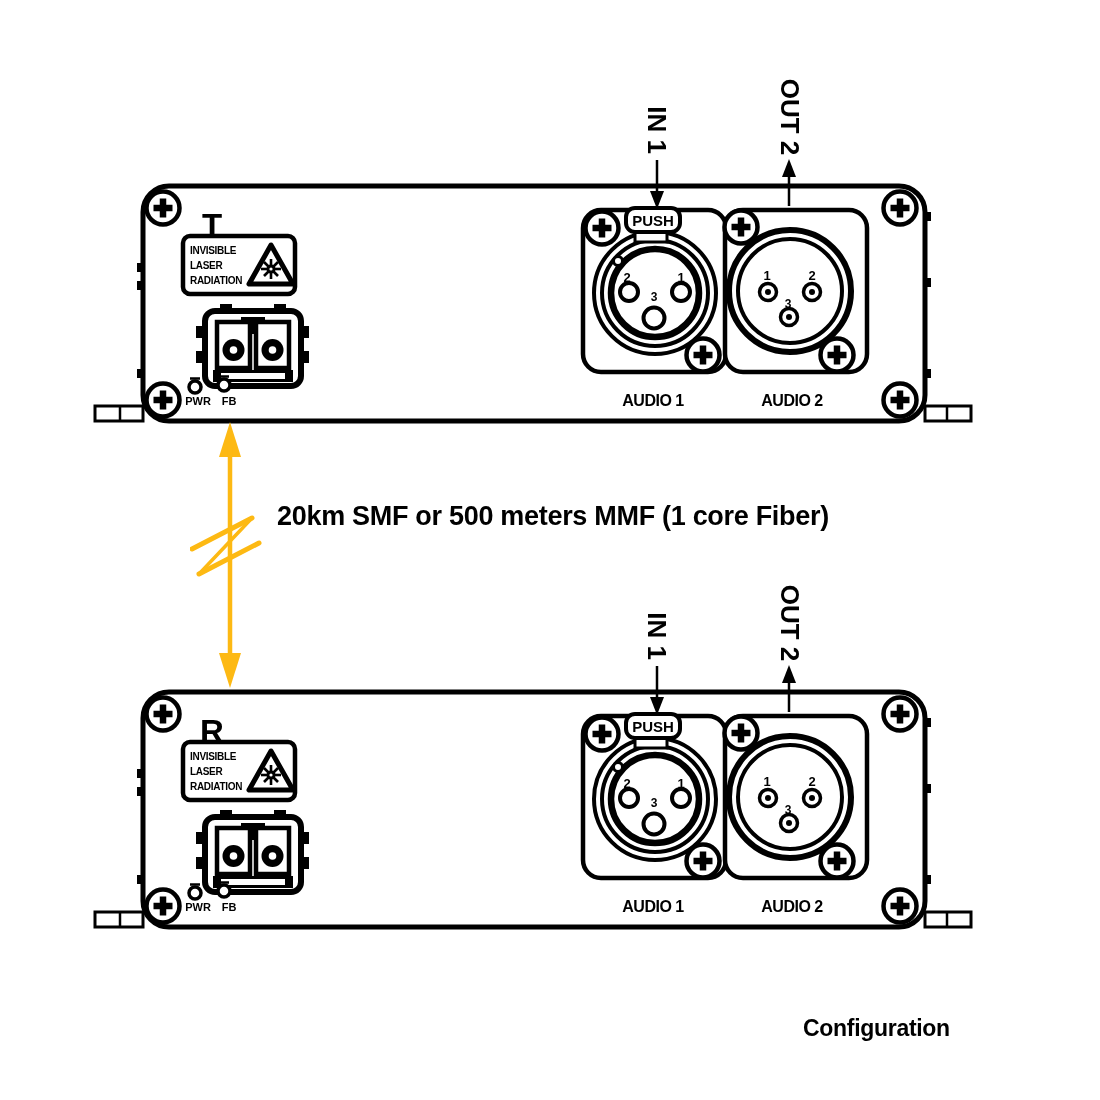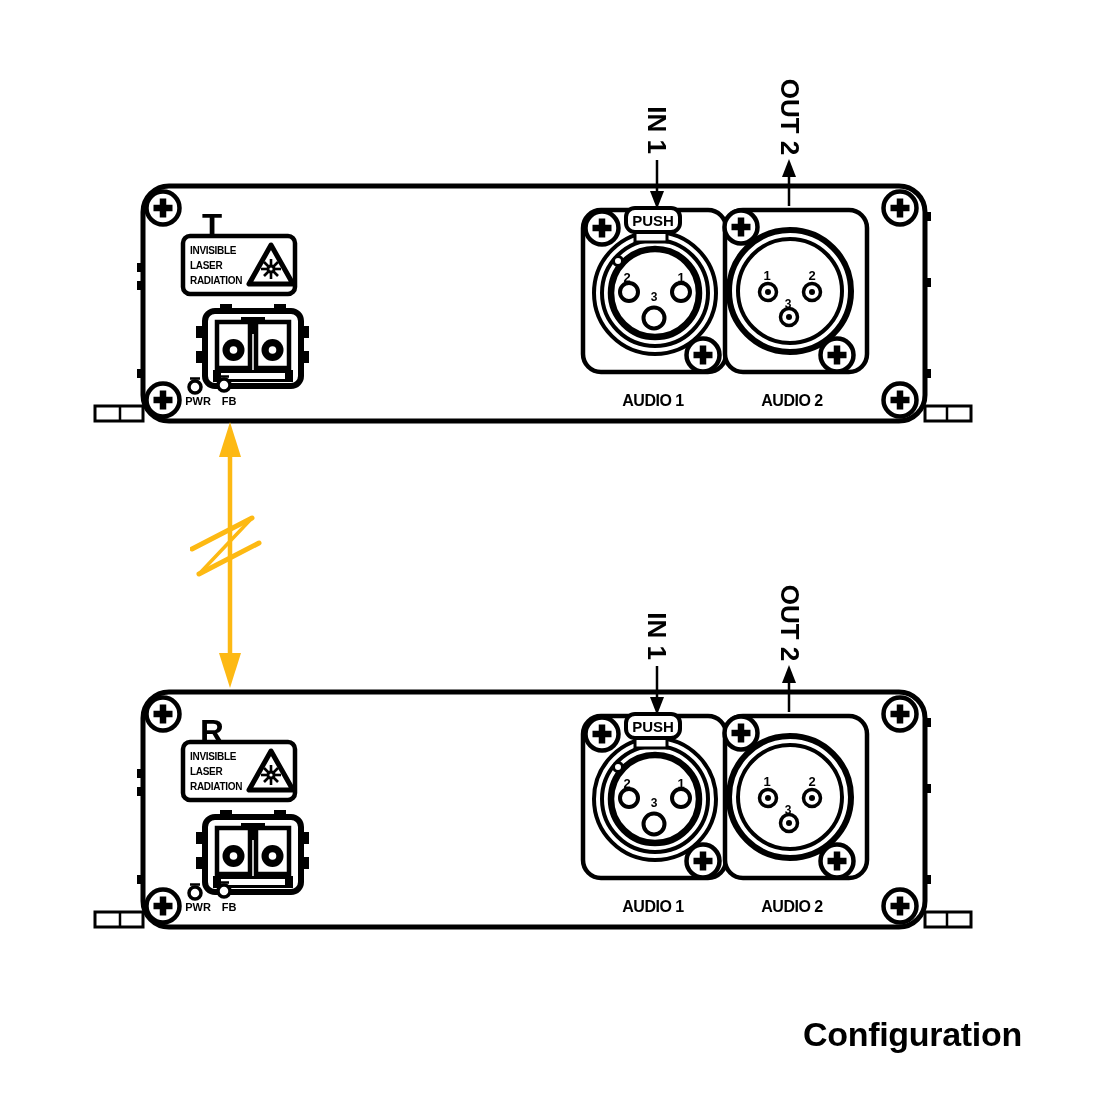--- a/index.html
+++ b/index.html
@@ -2,21 +2,21 @@
 <html><head>
 <meta charset="utf-8">
 <style>
   html,body{margin:0;padding:0;background:#fff}
   .canvas{position:relative;width:1100px;height:1100px;background:#ffffff;
           font-family:"Liberation Sans",sans-serif;overflow:hidden;color:#000}
   .canvas svg{position:absolute}
   svg text{font-family:"Liberation Sans",sans-serif;fill:#000}
   .fiber-label{position:absolute;left:277px;top:501px;font-size:27px;font-weight:bold;
                white-space:nowrap;letter-spacing:-0.3px}
-  .caption{position:absolute;left:803px;top:1015px;font-size:34px;font-weight:bold;
+  .caption{position:absolute;left:803px;top:1015px;font-size:23px;font-weight:bold;
            letter-spacing:-0.3px}
 </style>
 </head>
 <body>
 
 <div class="canvas">
 
   <svg style="left:93px;top:75px" width="882" height="355" viewBox="0 0 882 355">
     <defs>
       <g id="scr0">
@@ -163,20 +163,21 @@
       <polygon points="40,1 29,36 51,36" stroke="none"></polygon>
       <line x1="40" y1="26" x2="40" y2="242" stroke-width="4.5"></line>
       <polygon points="40,267 29,232 51,232" stroke="none"></polygon>
     </g>
     <g stroke="#FDB913" stroke-width="5" stroke-linecap="round" fill="none">
       <line x1="2" y1="128" x2="62" y2="97"></line>
       <line x1="9" y1="153" x2="69" y2="122"></line>
       <line x1="62" y1="97" x2="9" y2="153" stroke-width="3.5"></line>
     </g>
   </svg>
+  <div class="fiber-label">20km SMF or 500 meters MMF (1 core Fiber)</div>
 
   <svg style="left:93px;top:581px" width="882" height="355" viewBox="0 0 882 355">
     <defs>
       <g id="scr1">
         <circle r="16.5" fill="#fff" stroke="#000" stroke-width="4.5"></circle>
         <line x1="-9.5" y1="0" x2="9.5" y2="0" stroke="#000" stroke-width="6.5"></line>
         <line x1="0" y1="-9.5" x2="0" y2="9.5" stroke="#000" stroke-width="6.5"></line>
       </g>
     </defs>
 

